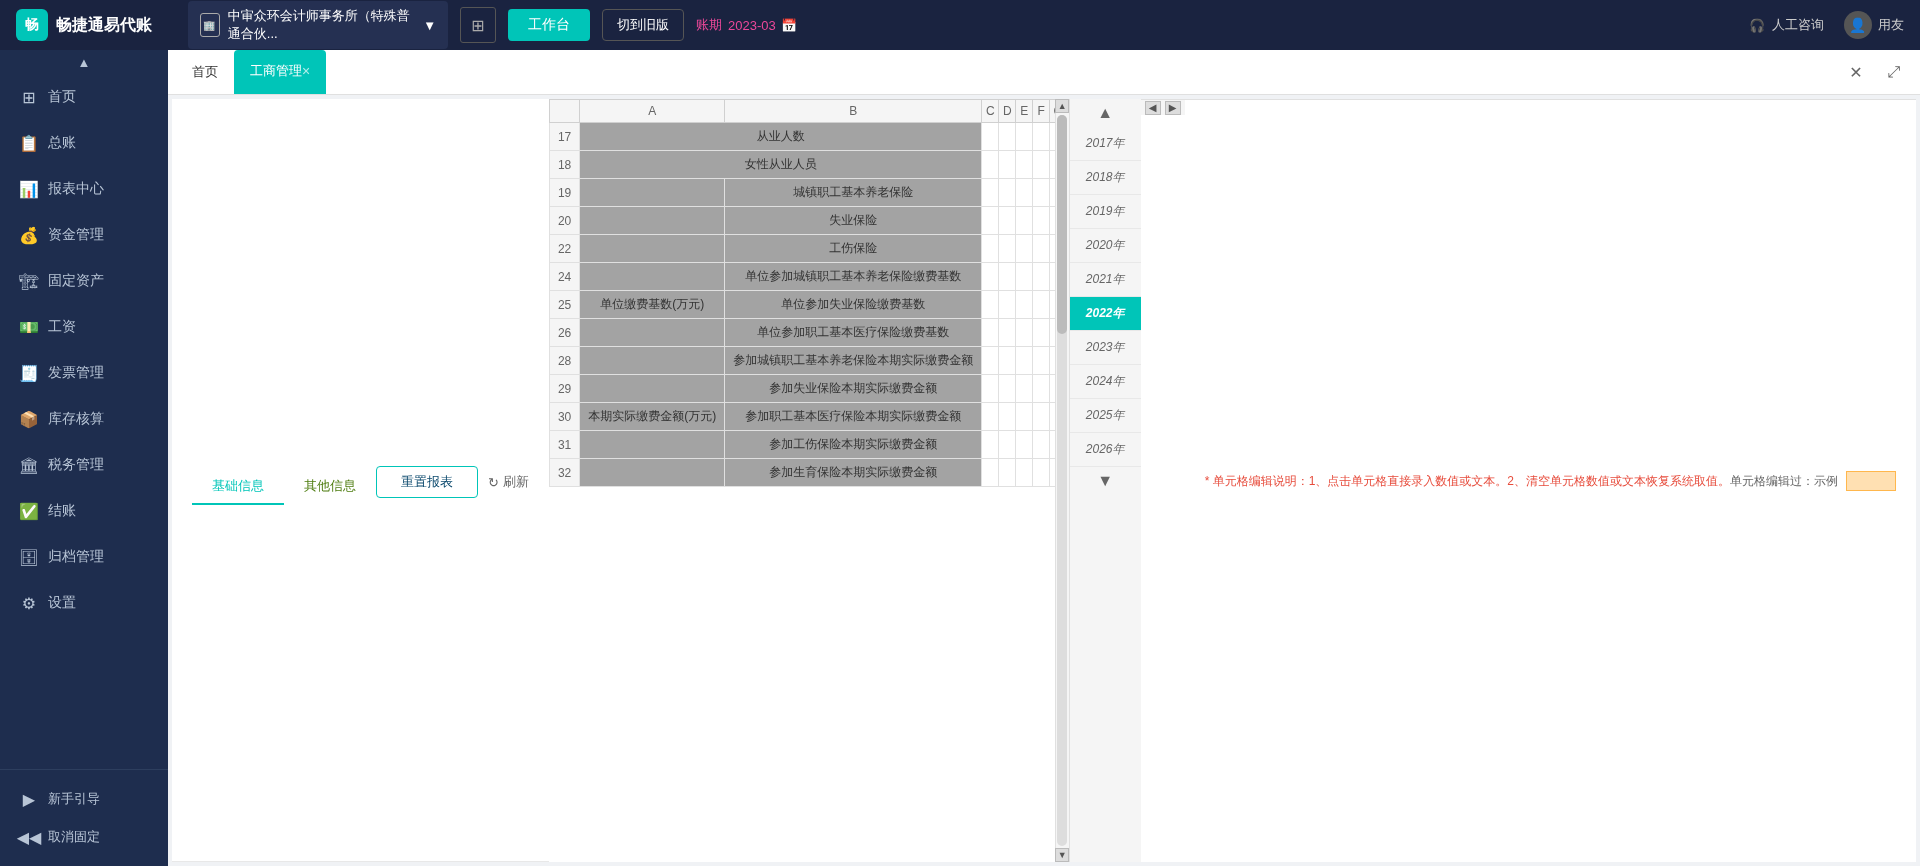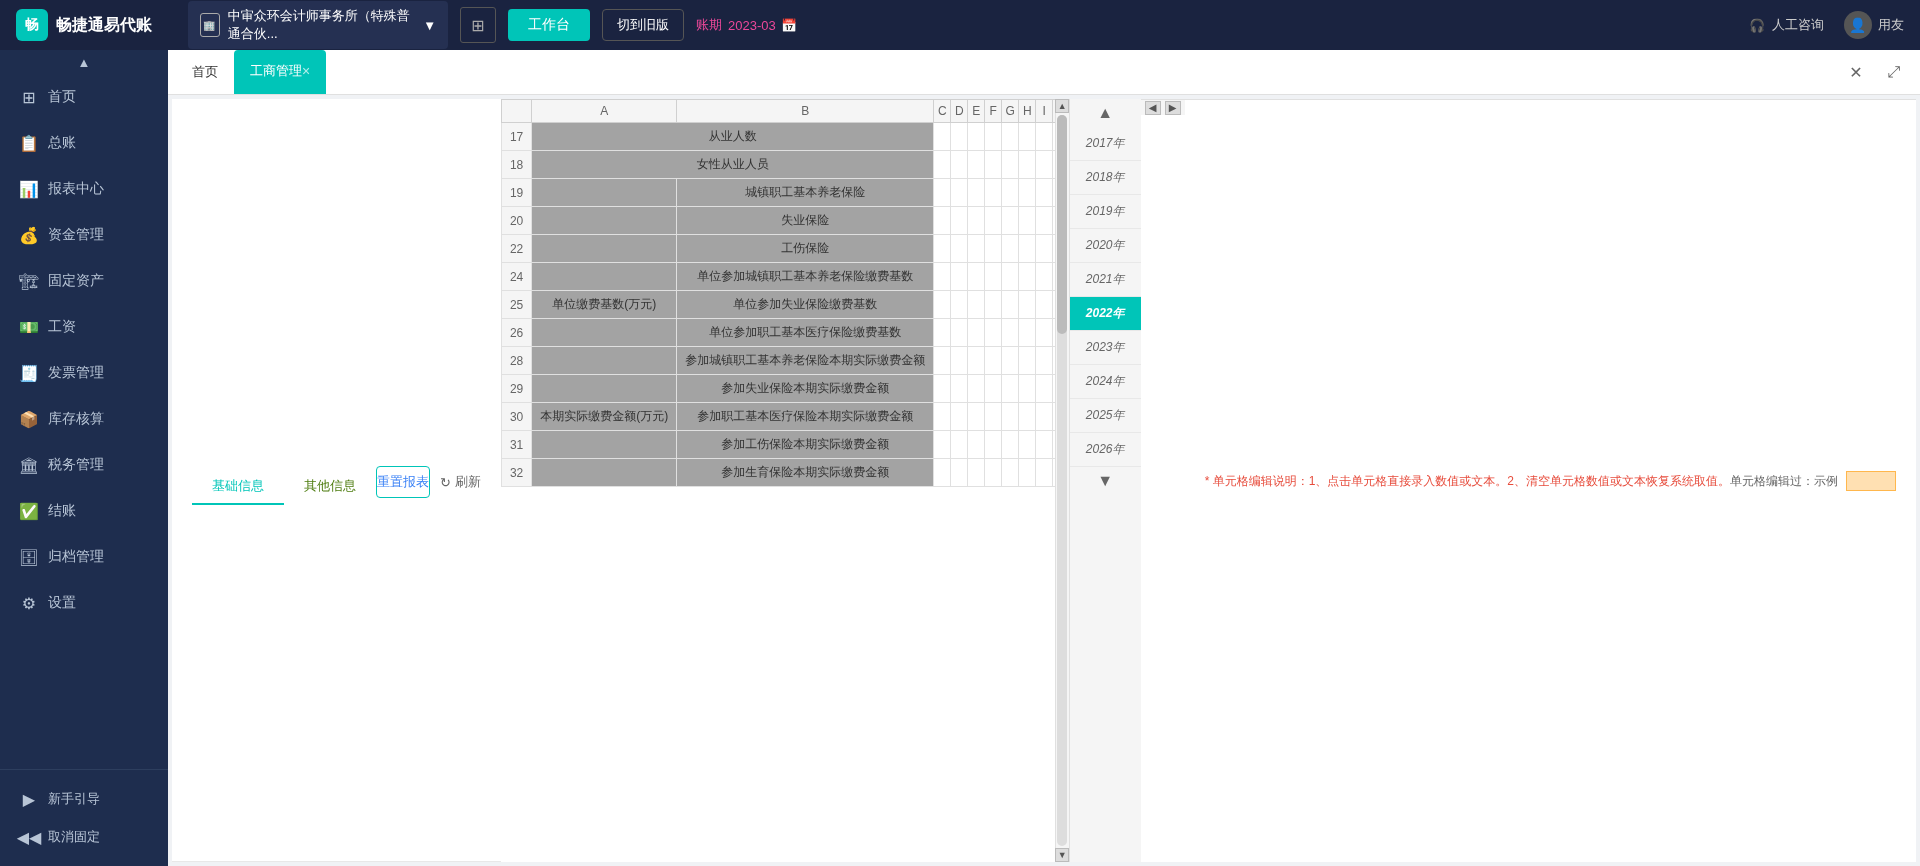--- a/index.html
+++ b/index.html
@@ -284,24 +284,24 @@
       font-weight: 500;
     }
     .sub-tabs-right {
       display: flex;
       align-items: center;
       gap: 10px;
       padding-bottom: 8px;
     }
     .reset-report-btn {
       border: 1px solid #00c5b8;
-      color: #3b82f6;
+      color: #0c4a6e;
       background: #fff;
       border-radius: 4px;
-      padding: 6px 0;
+      padding: 6px 24px;
       font-size: 13px;
       cursor: pointer;
       font-family: inherit;
     }
     .refresh-btn {
       display: flex;
       align-items: center;
       gap: 4px;
       color: #666;
       font-size: 13px;

